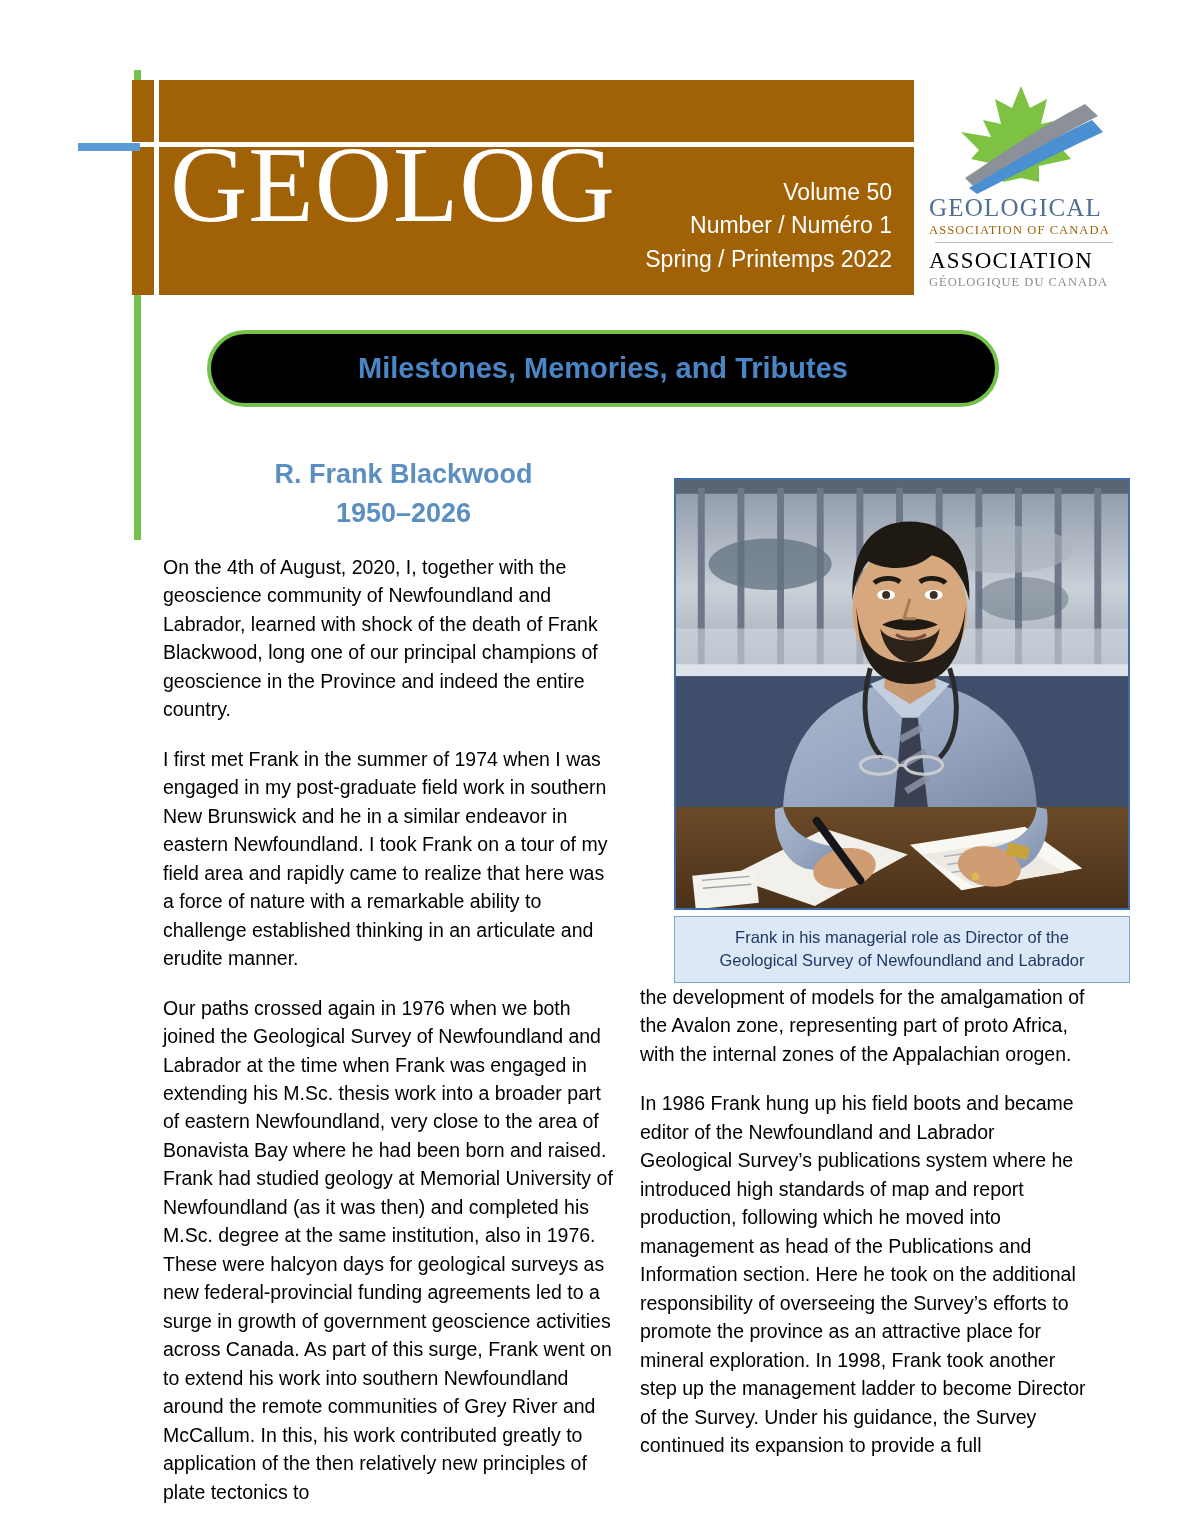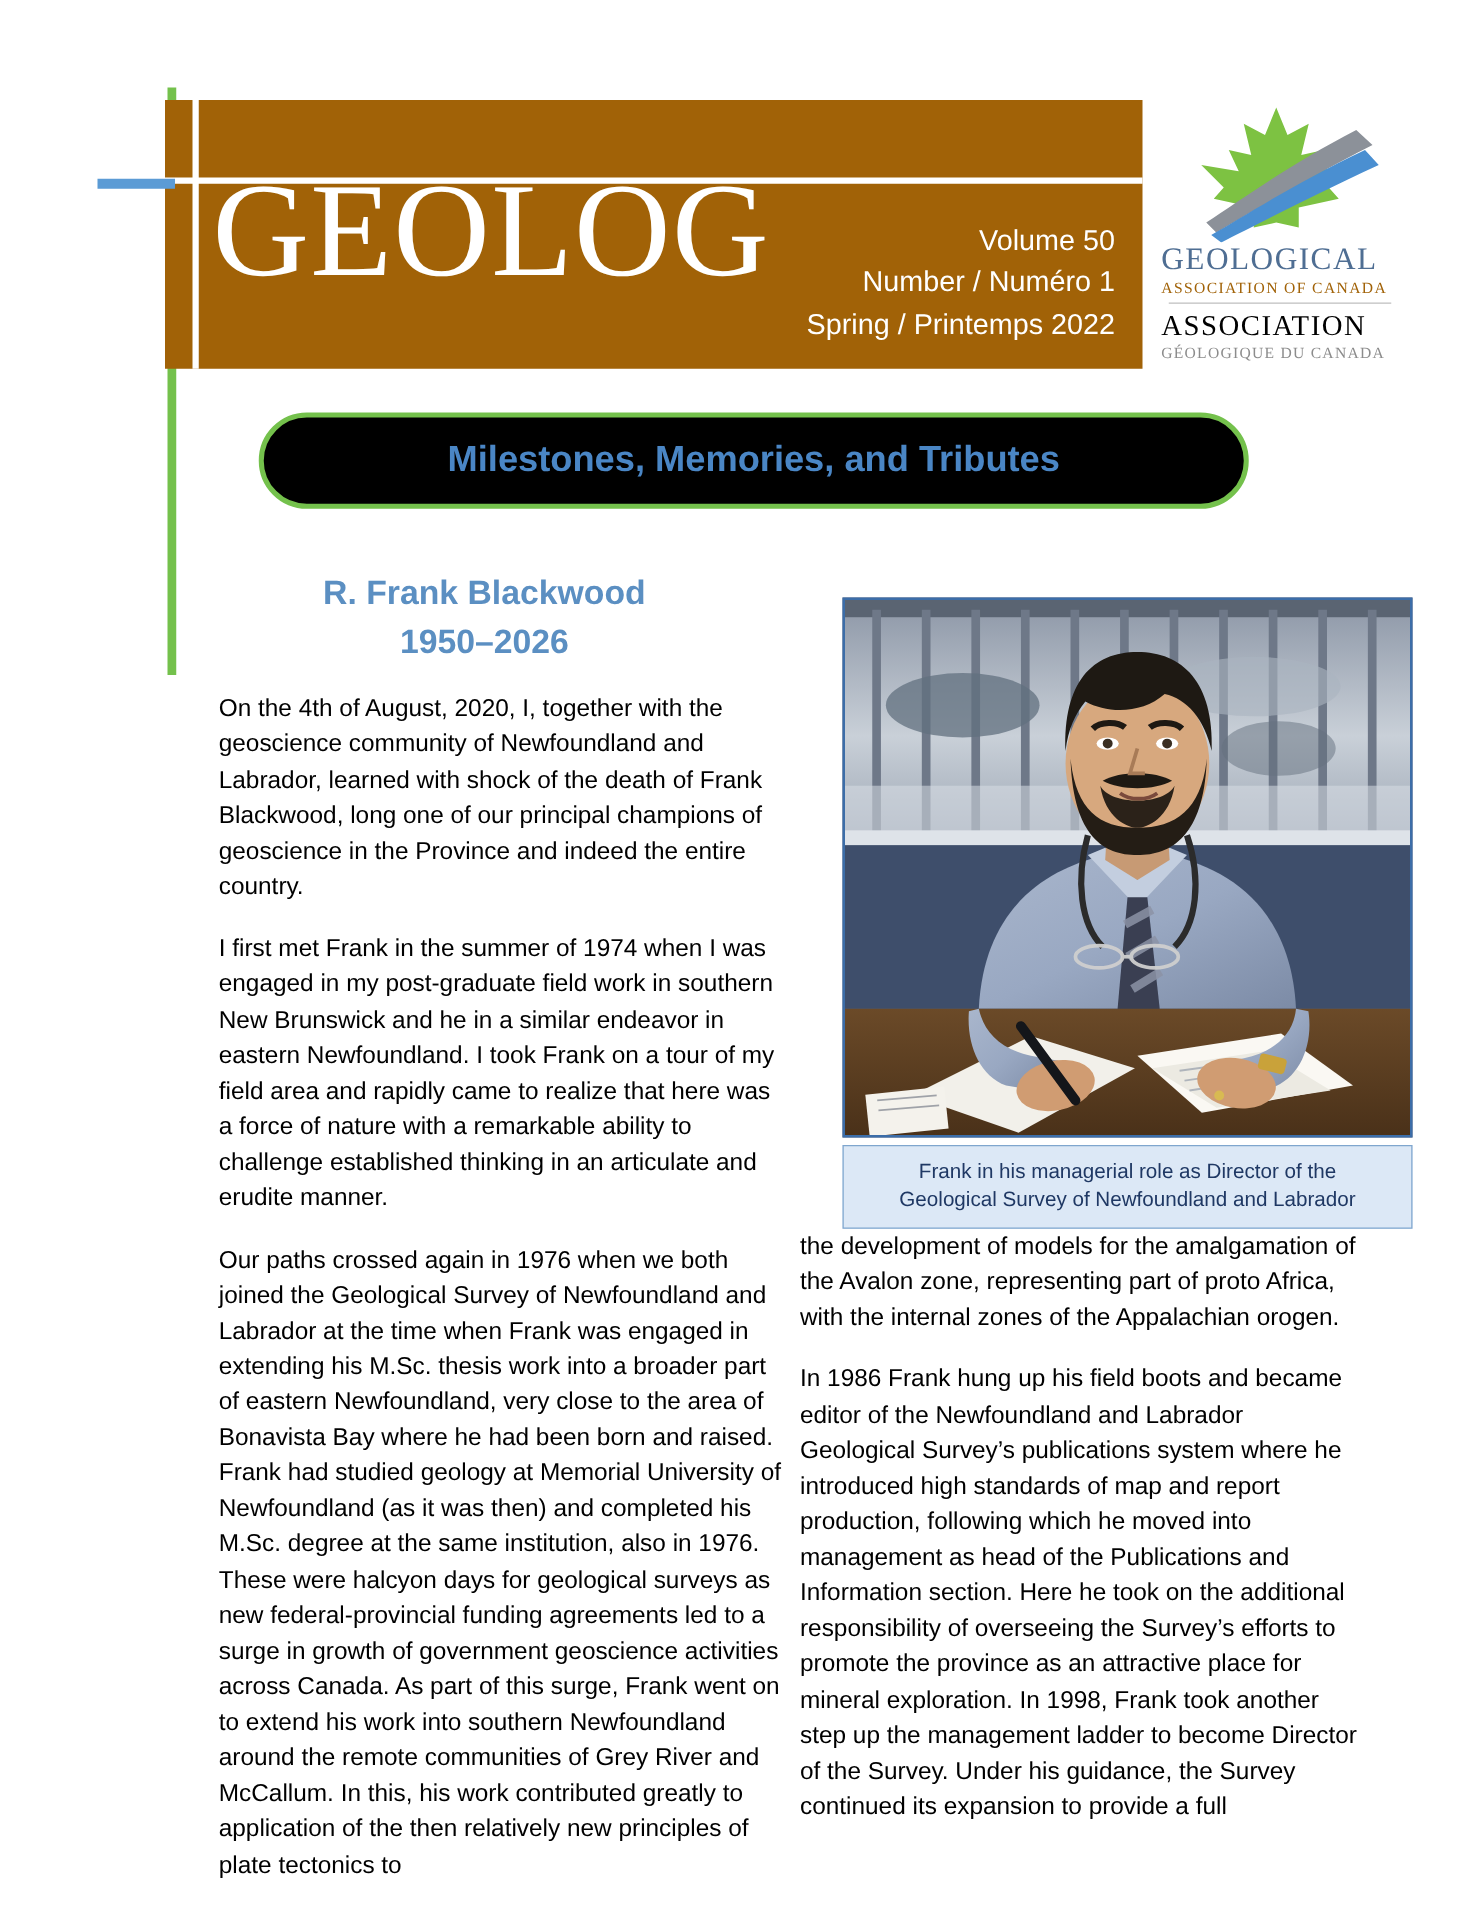--- a/index.html
+++ b/index.html
@@ -159,33 +159,33 @@
   }
   .section-pill-label {
     font-size: 29px;
     font-weight: bold;
     color: #4A86C5;
   }
 
   
   .article-title {
     position: absolute;
-    left: 160px;
+    left: 176px;
     top: 455px;
     width: 455px;
     text-align: center;
     font-size: 27px;
     font-weight: bold;
     color: #5B8FC2;
     line-height: 1.45;
   }
 
   .col-left {
     position: absolute;
-    left: 175px;
+    left: 163px;
     top: 553px;
     width: 452px;
     font-size: 19.5px;
     line-height: 1.46;
     color: #000000;
   }
   .col-right-lower {
     position: absolute;
     left: 640px;
     top: 983px;

